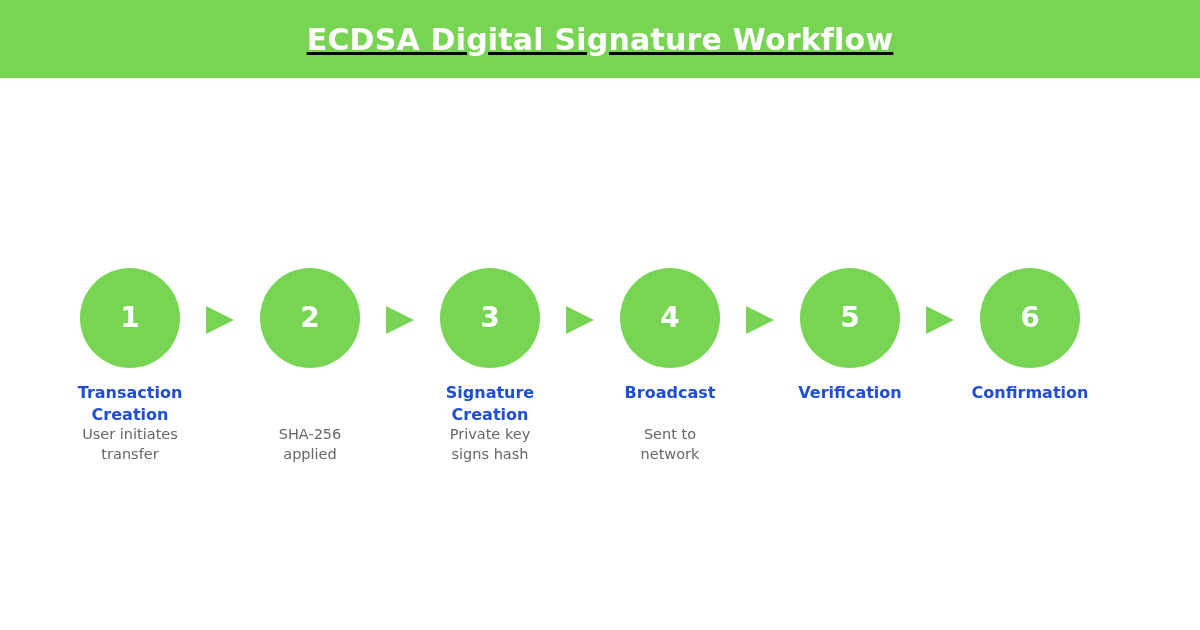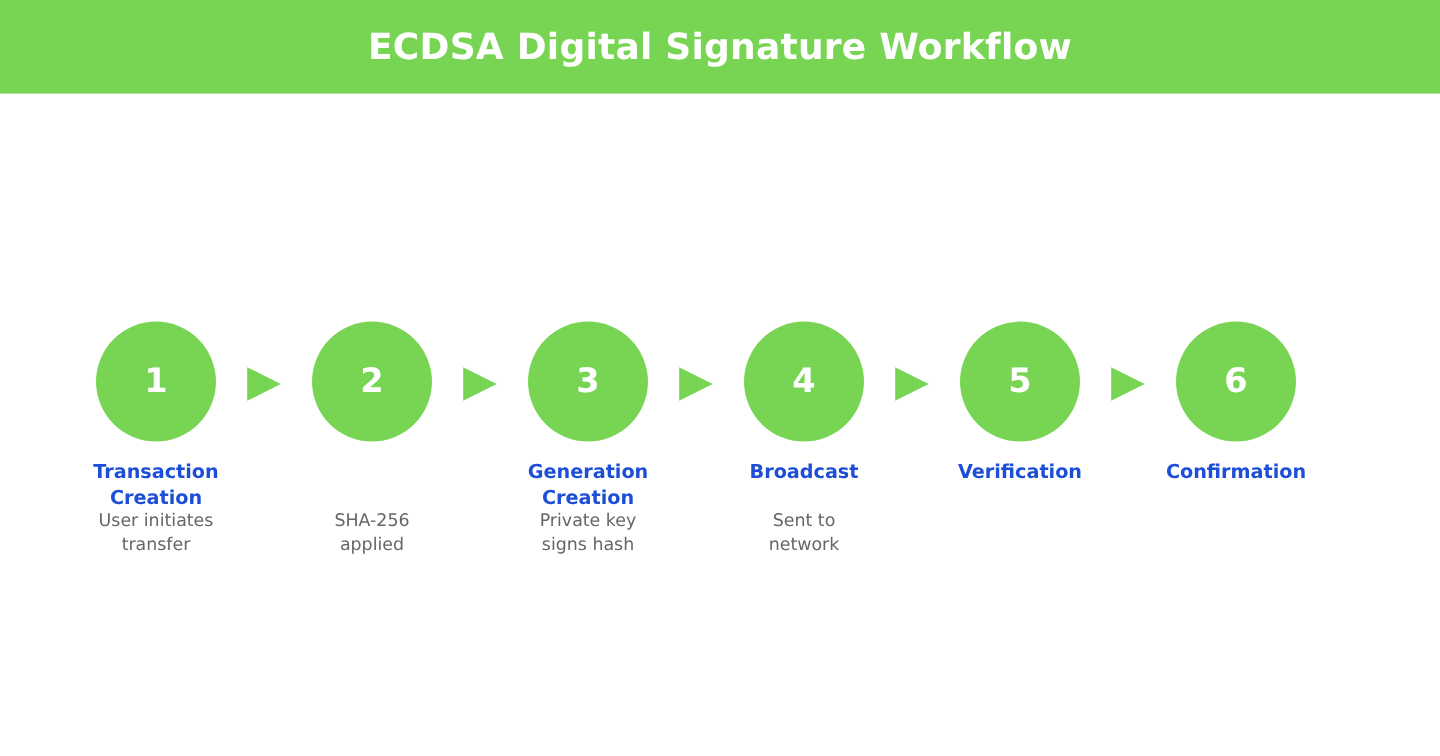--- a/index.html
+++ b/index.html
@@ -19,20 +19,21 @@
   .header-band {
     position: absolute;
     top: 0;
     left: 0;
     width: 1200px;
     height: 78px;
     background: #78d554;
     display: flex;
     align-items: center;
     justify-content: center;
+    text-decoration: underline;
   }
   .header-title {
     color: #ffffff;
     font-size: 30px;
     font-weight: bold;
     letter-spacing: 0.2px;
     white-space: nowrap;
   }
 
   
@@ -126,21 +127,21 @@
       <span class="step-number">2</span>
     </div>
     <div class="step-desc">SHA-256
 applied</div>
   </div>
 
   <div class="step" style="left:490px;">
     <div class="step-circle">
       <span class="step-number">3</span>
     </div>
-    <div class="step-label">Generation
+    <div class="step-label">Signature
 Creation</div>
     <div class="step-desc">Private key
 signs hash</div>
   </div>
 
   <div class="step" style="left:670px;">
     <div class="step-circle">
       <span class="step-number">4</span>
     </div>
     <div class="step-label">Broadcast</div>

